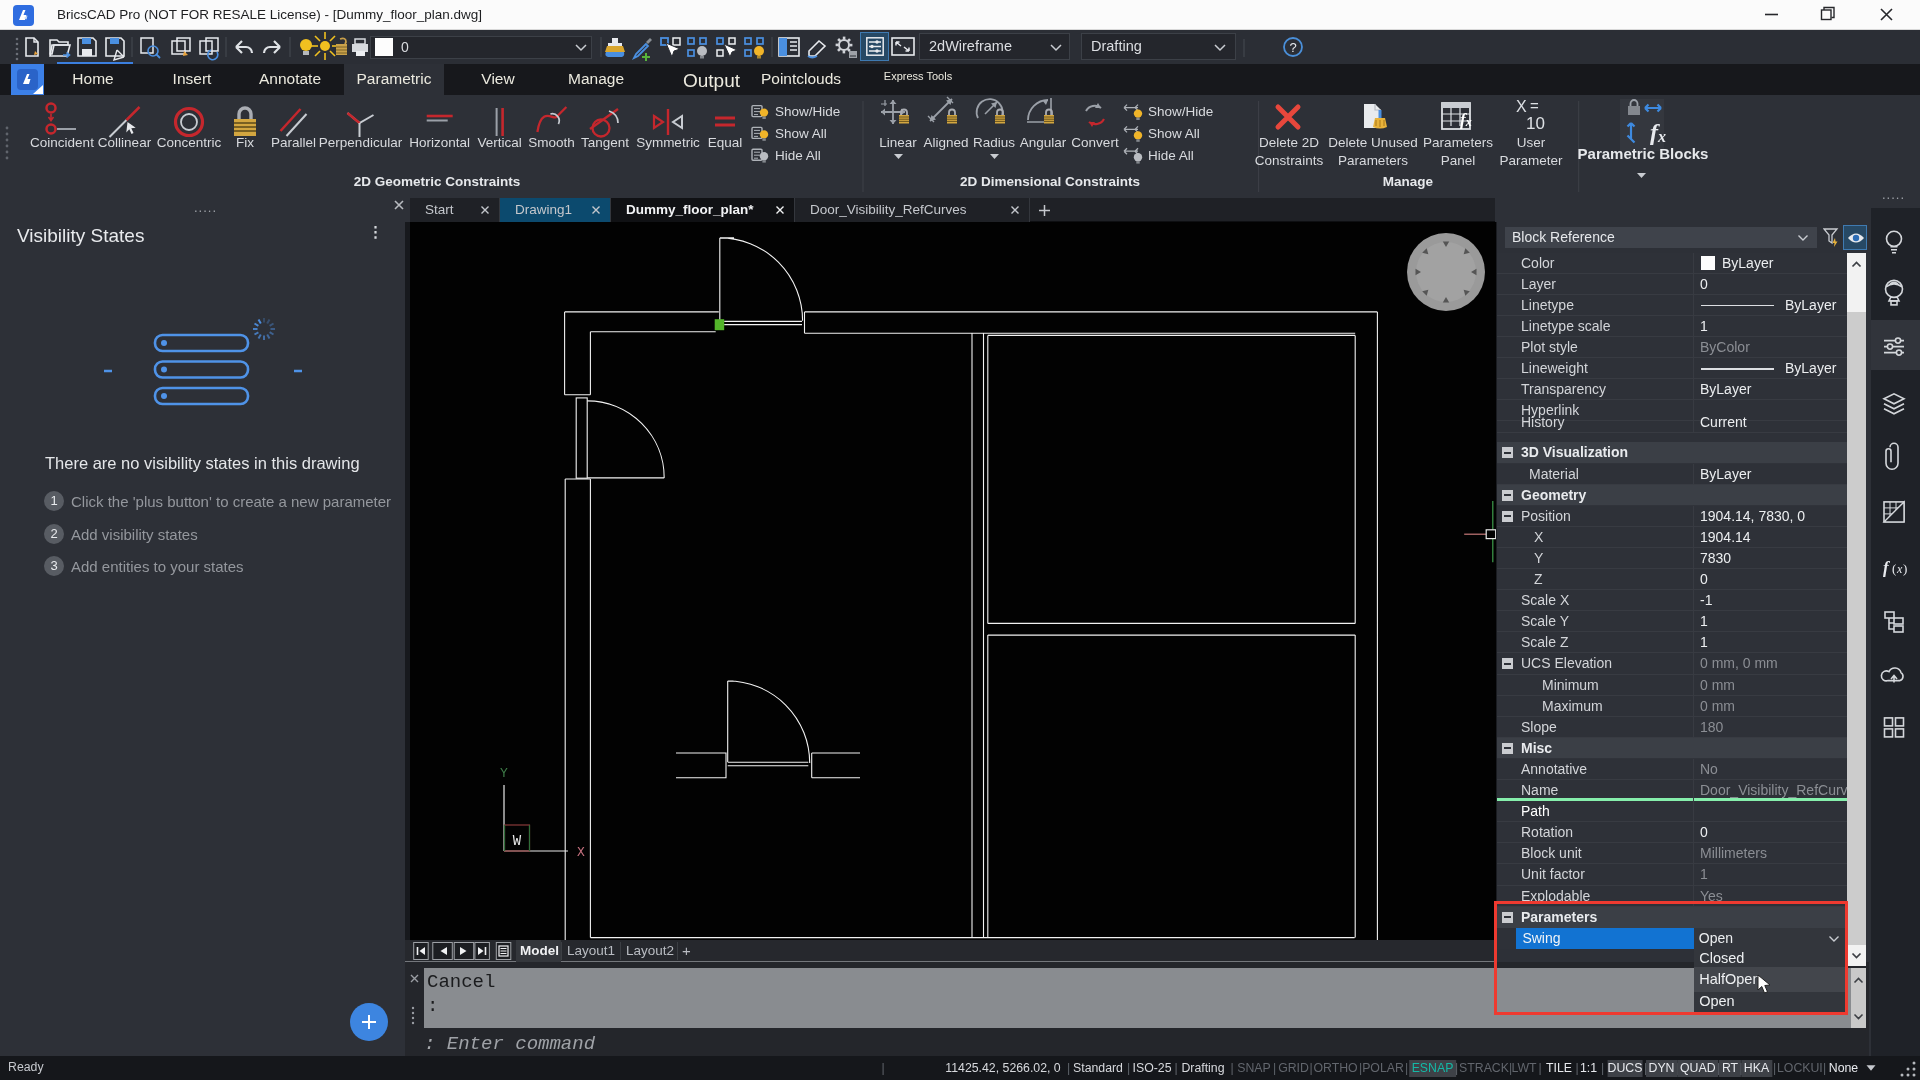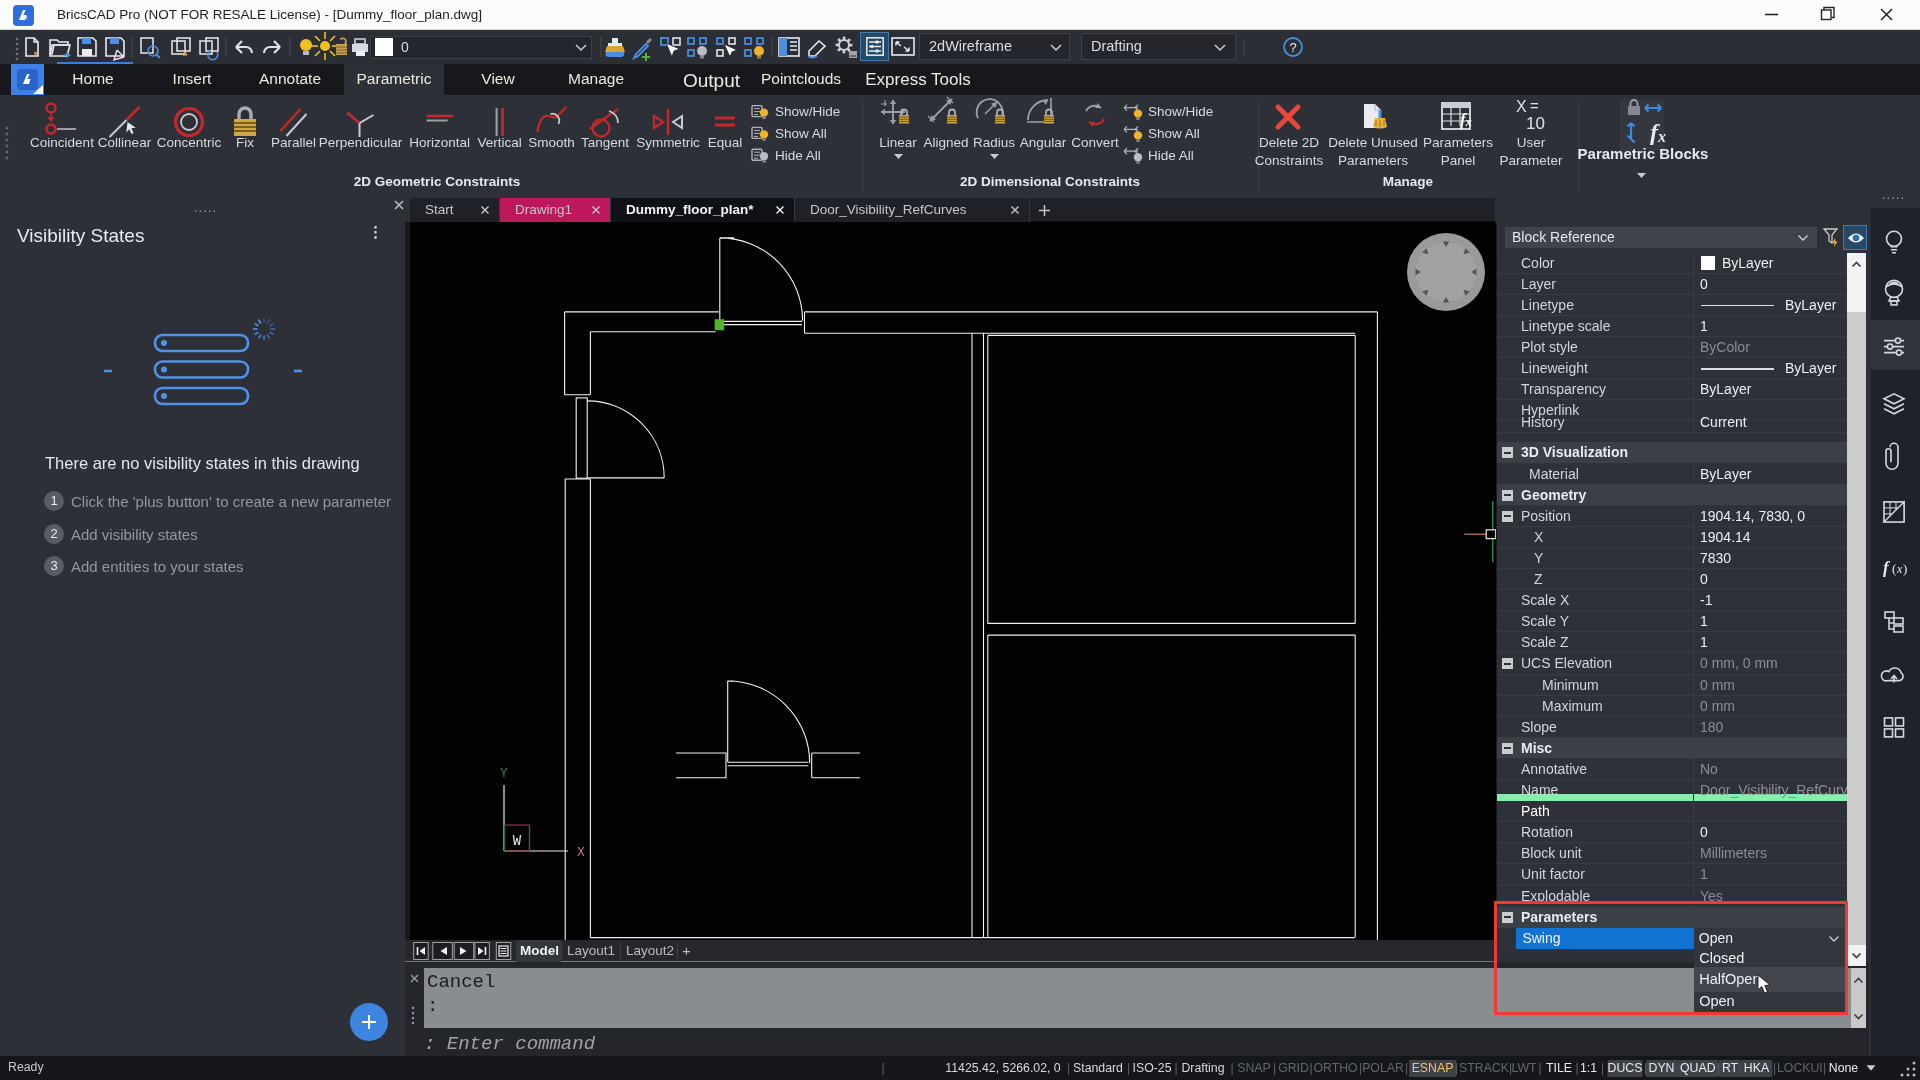--- a/index.html
+++ b/index.html
@@ -204,21 +204,21 @@
     </div>
 <div class="abs" style="left:344px;top:0;width:100px;height:31px;background:#2d3037;"></div>
 <div class="abs" style="left:13px;top:6px;width:160px;text-align:center;font-size:15.5px;color:#eceadf;">Home</div>
 <div class="abs" style="left:112px;top:6px;width:160px;text-align:center;font-size:15.5px;color:#eceadf;">Insert</div>
 <div class="abs" style="left:210px;top:6px;width:160px;text-align:center;font-size:15.5px;color:#eceadf;">Annotate</div>
 <div class="abs" style="left:314px;top:6px;width:160px;text-align:center;font-size:15.5px;color:#eceadf;">Parametric</div>
 <div class="abs" style="left:418px;top:6px;width:160px;text-align:center;font-size:15.5px;color:#eceadf;">View</div>
 <div class="abs" style="left:516px;top:6px;width:160px;text-align:center;font-size:15.5px;color:#eceadf;">Manage</div>
 <div class="abs" style="left:580px;top:6px;width:160px;text-align:right;font-size:19px;color:#eceadf;">Output</div>
 <div class="abs" style="left:721px;top:6px;width:160px;text-align:center;font-size:15.5px;color:#eceadf;">Pointclouds</div>
-<div class="abs" style="left:838px;top:6px;width:160px;text-align:center;font-size:17px;color:#eceadf;">Express Tools</div>
+<div class="abs" style="left:838px;top:6px;width:160px;text-align:center;font-size:11px;color:#eceadf;">Express Tools</div>
 </div>
 <div class="abs" style="left:0;top:95px;width:1920px;height:100px;background:#2d3037;">
 <svg class="abs" style="left:0;top:0" width="1920" height="100" viewBox="0 0 1920 100">
 <g fill="#60646c">
         <circle cx="7" cy="33" r="1.4"></circle>
         <circle cx="7" cy="39" r="1.4"></circle>
         <circle cx="7" cy="45" r="1.4"></circle>
         <circle cx="7" cy="51" r="1.4"></circle>
         <circle cx="7" cy="57" r="1.4"></circle>
         <circle cx="7" cy="63" r="1.4"></circle>
@@ -441,21 +441,21 @@
 <div class="abs" style="left:0;top:195px;width:1920px;height:27px;background:#2d3037;"></div>
 <div class="abs" style="left:194px;top:200px;color:#9ea2a8;font-size:13px;letter-spacing:1px;">.....</div>
 <svg class="abs" style="left:393px;top:199px" width="12" height="12" viewBox="0 0 12 12">
     <path d="M2 2 l8 8 M10 2 l-8 8" stroke="#b8bbc0" stroke-width="1.6"></path>
   </svg>
 <div class="abs" style="left:1882px;top:187px;color:#9ea2a8;font-size:13px;letter-spacing:1px;">.....</div>
 <div class="abs" style="left:410px;top:198px;width:1085px;height:24px;background:#1f2126;border-bottom:1px solid #0e0f12;">
 <div class="abs" style="left:0px;top:0;width:90px;height:24px;background:#1f2126;border-right:1px solid #34373d;color:#c4c7cc;font-weight:normal;font-size:13.5px;line-height:23px;text-align:left;padding-left:15px;">Start<svg class="abs" style="right:9px;top:7px" width="10" height="10" viewBox="0 0 10 10">
         <path d="M1.5 1.5 l7 7 M8.5 1.5 l-7 7" stroke="#c4c7cc" stroke-width="1.4"></path>
       </svg></div>
-<div class="abs" style="left:90px;top:0;width:111px;height:24px;background:#be185d;border-right:1px solid #34373d;color:#c4c7cc;font-weight:normal;font-size:13.5px;line-height:23px;text-align:left;padding-left:15px;">Drawing1<svg class="abs" style="right:9px;top:7px" width="10" height="10" viewBox="0 0 10 10">
+<div class="abs" style="left:90px;top:0;width:111px;height:24px;background:#0c4a6e;border-right:1px solid #34373d;color:#c4c7cc;font-weight:normal;font-size:13.5px;line-height:23px;text-align:left;padding-left:15px;">Drawing1<svg class="abs" style="right:9px;top:7px" width="10" height="10" viewBox="0 0 10 10">
         <path d="M1.5 1.5 l7 7 M8.5 1.5 l-7 7" stroke="#c4c7cc" stroke-width="1.4"></path>
       </svg></div>
 <div class="abs" style="left:201px;top:0;width:184px;height:24px;background:#101114;border-right:1px solid #34373d;color:#f2f3f5;font-weight:bold;font-size:13.5px;line-height:23px;text-align:left;padding-left:15px;">Dummy_floor_plan*<svg class="abs" style="right:9px;top:7px" width="10" height="10" viewBox="0 0 10 10">
         <path d="M1.5 1.5 l7 7 M8.5 1.5 l-7 7" stroke="#f2f3f5" stroke-width="1.4"></path>
       </svg></div>
 <div class="abs" style="left:385px;top:0;width:235px;height:24px;background:#1f2126;border-right:1px solid #34373d;color:#c4c7cc;font-weight:normal;font-size:13.5px;line-height:23px;text-align:left;padding-left:15px;">Door_Visibility_RefCurves<svg class="abs" style="right:9px;top:7px" width="10" height="10" viewBox="0 0 10 10">
         <path d="M1.5 1.5 l7 7 M8.5 1.5 l-7 7" stroke="#c4c7cc" stroke-width="1.4"></path>
       </svg></div>
 <svg class="abs" style="left:628px;top:6px" width="13" height="13" viewBox="0 0 13 13">
       <path d="M6.5 1 V12 M1 6.5 H12" stroke="#c4c7cc" stroke-width="1.5"></path>
@@ -724,21 +724,21 @@
       <div class="abs" style="left:5px;top:5px;width:11px;height:11px;background:#caccd0;">
         <div class="abs" style="left:2px;top:4.5px;width:7px;height:2px;background:#2e3138;"></div>
       </div>
       <div class="abs" style="left:24px;top:2px;font-weight:bold;color:#e9ebee;">Misc</div>
     </div>
     <div class="abs" style="left:0;top:506.4px;width:350px;height:21.1px;border-bottom:1px solid #383b42;">
       <div class="abs" style="left:196px;top:0;width:1px;height:21px;background:#383b42;"></div>
       <div class="abs" style="left:24px;top:2px;color:#d3d5d9;">Annotative</div>
       <div class="abs" style="left:203px;top:2px;color:#8b8e94;">No</div>
     </div>
-    <div class="abs" style="left:0;top:527.5px;width:350px;height:21.1px;border-bottom:7px solid #86efac;">
+    <div class="abs" style="left:0;top:527.5px;width:350px;height:21.1px;border-bottom:3px solid #86efac;">
       <div class="abs" style="left:196px;top:0;width:1px;height:21px;background:#383b42;"></div>
       <div class="abs" style="left:24px;top:2px;color:#d3d5d9;">Name</div>
       <div class="abs" style="left:203px;top:2px;color:#8b8e94;">Door_Visibility_RefCurves</div>
     </div>
     <div class="abs" style="left:0;top:548.6px;width:350px;height:21.1px;border-bottom:1px solid #383b42;">
       <div class="abs" style="left:196px;top:0;width:1px;height:21px;background:#383b42;"></div>
       <div class="abs" style="left:24px;top:2px;color:#ffffff;">Path</div>
       <div class="abs" style="left:203px;top:2px;color:#8b8e94;"></div>
     </div>
     <div class="abs" style="left:0;top:569.7px;width:350px;height:21.1px;border-bottom:1px solid #383b42;">
@@ -844,21 +844,21 @@
 <div class="abs" style="left:1203px;top:4.5px;transform:translateX(-50%);color:#d7d9dd;white-space:nowrap;">Drafting</div>
 <div class="abs" style="left:1232px;top:4.5px;transform:translateX(-50%);color:#5e6269;white-space:nowrap;">|</div>
 <div class="abs" style="left:1254px;top:4.5px;transform:translateX(-50%);color:#62666d;white-space:nowrap;">SNAP</div>
 <div class="abs" style="left:1274.5px;top:4.5px;transform:translateX(-50%);color:#5e6269;white-space:nowrap;">|</div>
 <div class="abs" style="left:1293.5px;top:4.5px;transform:translateX(-50%);color:#62666d;white-space:nowrap;">GRID</div>
 <div class="abs" style="left:1311px;top:4.5px;transform:translateX(-50%);color:#5e6269;white-space:nowrap;">|</div>
 <div class="abs" style="left:1335.5px;top:4.5px;transform:translateX(-50%);color:#62666d;white-space:nowrap;">ORTHO</div>
 <div class="abs" style="left:1360.5px;top:4.5px;transform:translateX(-50%);color:#5e6269;white-space:nowrap;">|</div>
 <div class="abs" style="left:1383px;top:4.5px;transform:translateX(-50%);color:#62666d;white-space:nowrap;">POLAR</div>
 <div class="abs" style="left:1406.5px;top:4.5px;transform:translateX(-50%);color:#5e6269;white-space:nowrap;">|</div>
-<div class="abs" style="left:1432.5px;top:3.5px;transform:translateX(-50%);background:#3e4147;color:#fdba74;padding:0px 3px;line-height:17px;white-space:nowrap;">ESNAP</div>
+<div class="abs" style="left:1432.5px;top:3.5px;transform:translateX(-50%);background:#3e4147;color:#14b8a6;padding:0px 3px;line-height:17px;white-space:nowrap;">ESNAP</div>
 <div class="abs" style="left:1456.5px;top:4.5px;transform:translateX(-50%);color:#5e6269;white-space:nowrap;">|</div>
 <div class="abs" style="left:1484px;top:4.5px;transform:translateX(-50%);color:#62666d;white-space:nowrap;">STRACK</div>
 <div class="abs" style="left:1510.5px;top:4.5px;transform:translateX(-50%);color:#5e6269;white-space:nowrap;">|</div>
 <div class="abs" style="left:1524px;top:4.5px;transform:translateX(-50%);color:#62666d;white-space:nowrap;">LWT</div>
 <div class="abs" style="left:1540px;top:4.5px;transform:translateX(-50%);color:#5e6269;white-space:nowrap;">|</div>
 <div class="abs" style="left:1559px;top:4.5px;transform:translateX(-50%);color:#e8eaee;white-space:nowrap;">TILE</div>
 <div class="abs" style="left:1577px;top:4.5px;transform:translateX(-50%);color:#5e6269;white-space:nowrap;">|</div>
 <div class="abs" style="left:1588.5px;top:4.5px;transform:translateX(-50%);color:#e8eaee;white-space:nowrap;">1:1</div>
 <div class="abs" style="left:1602.5px;top:4.5px;transform:translateX(-50%);color:#5e6269;white-space:nowrap;">|</div>
 <div class="abs" style="left:1625px;top:3.5px;transform:translateX(-50%);background:#3e4147;color:#e8eaee;padding:0px 0;line-height:17px;white-space:nowrap;">DUCS</div>

